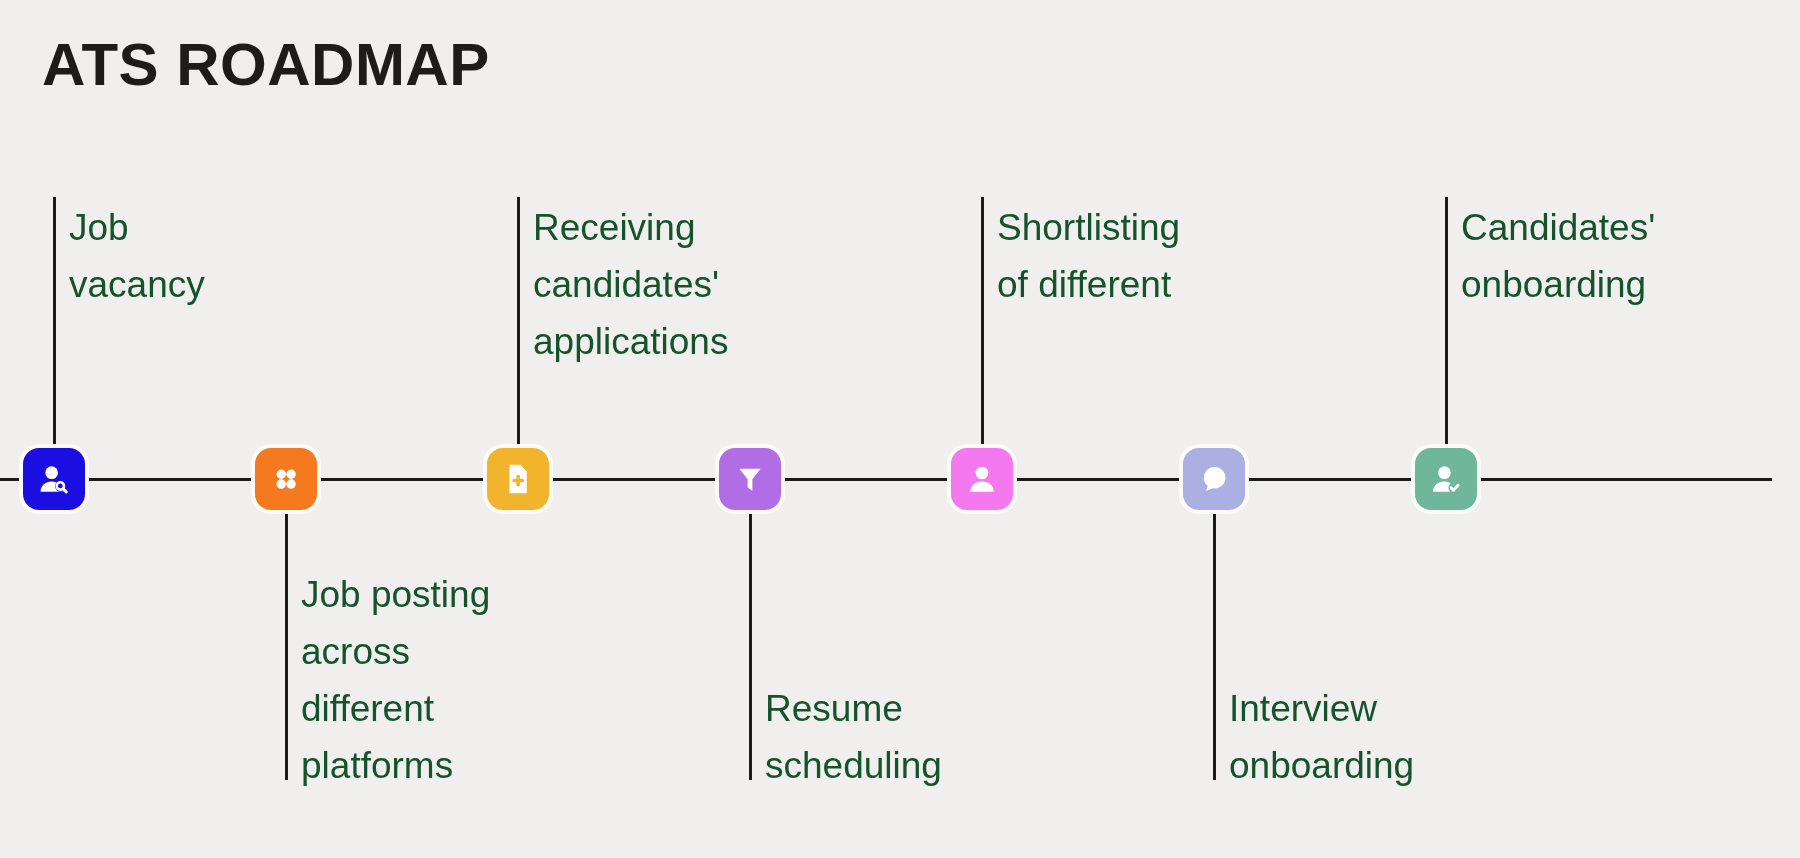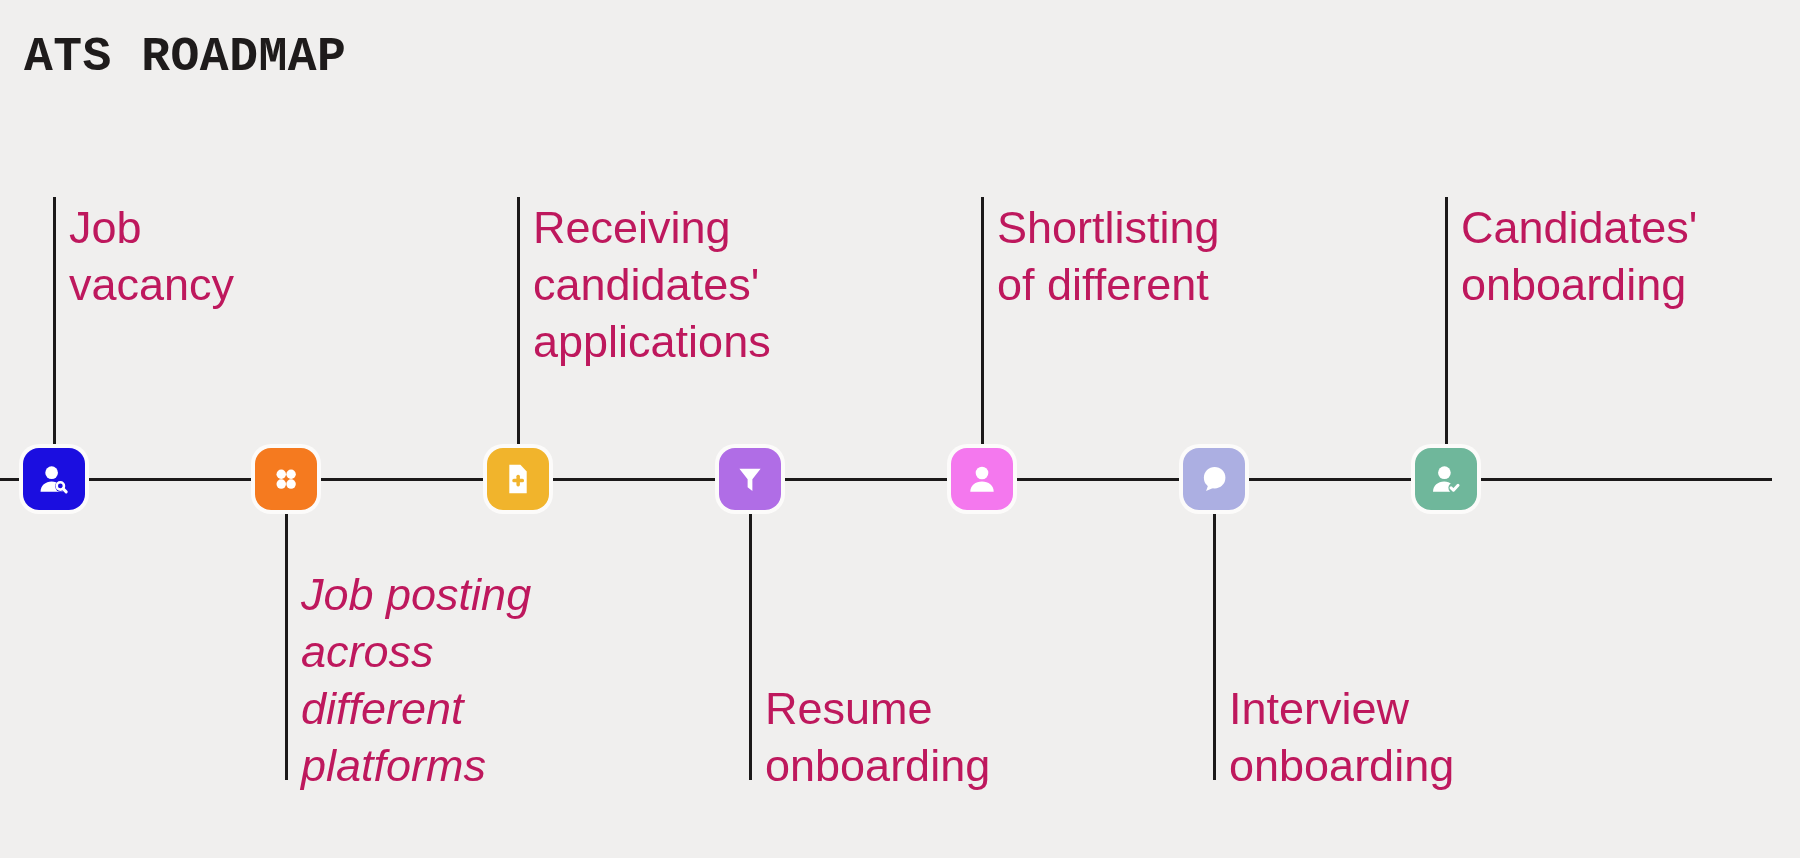--- a/index.html
+++ b/index.html
@@ -2,24 +2,23 @@
 <html><head>
 <meta charset="utf-8">
 <style>
   html,body{margin:0;padding:0;}
   body{
     width:1800px;height:858px;position:relative;overflow:hidden;
     background:#f0efee;
     font-family:"Liberation Sans",sans-serif;
   }
   .page-title{
-    position:absolute;left:24px;top:30px;
-    font-size:48px;font-weight:900;letter-spacing:.5px;
+    position:absolute;left:42px;top:30px;
+    font-size:60px;font-weight:900;letter-spacing:.5px;
     color:#1e1b1b;
-    font-family:Liberation Mono, monospace;
   }
   .hline{
     position:absolute;left:0;top:478px;width:1772px;height:3px;
     background:#1b1919;
   }
   
   .m0{--cx:54px;}  .m1{--cx:286px;} .m2{--cx:518px;} .m3{--cx:750px;}
   .m4{--cx:982px;} .m5{--cx:1214px;} .m6{--cx:1446px;}
 
   .vline{
@@ -34,26 +33,26 @@
     width:62px;height:62px;border-radius:16px;
     background:var(--c,#888);
     box-shadow:0 0 0 4px #fcfbfa;
     display:flex;align-items:center;justify-content:center;
   }
   .tile svg{width:38px;height:38px;display:block;}
   .bgfill{fill:var(--c,#888);}
 
   .label{
     position:absolute;left:calc(var(--cx) + 15px);
-    font-size:45px;line-height:57px;font-weight:500;color:#be185d;
+    font-size:37px;line-height:57px;font-weight:500;color:#14532d;
     white-space:pre-line;
   }
   .above .label{top:199px;}
   .below .label{top:680px;}
-  .m1 .label{top:566px;font-style:italic;} 
+  .m1 .label{top:566px;} 
 </style>
 </head>
 <body>
 
 <div class="page-title">ATS ROADMAP</div>
 
 <div class="hline"></div>
 
 <div class="milestone above m0">
   <div class="vline"></div>
@@ -101,21 +100,21 @@
 </div>
 
 <div class="milestone below m3">
   <div class="vline"></div>
   <div class="tile" style="--c: #b06de6;">
     <svg viewBox="0 0 24 24" aria-hidden="true">
       <path d="M5.3 5.5h13.4l-5.2 6.7v7.3l-3-2.3v-5z" fill="#fff"></path>
     </svg>
   </div>
   <div class="label">Resume
-onboarding</div>
+scheduling</div>
 </div>
 
 <div class="milestone above m4">
   <div class="vline"></div>
   <div class="tile" style="--c: #f478ee;">
     <svg viewBox="0 0 24 24" aria-hidden="true">
       <circle cx="12" cy="8.2" r="4" fill="#fff"></circle>
       <path d="M4.6 20c0-3.9 3.3-6.4 7.4-6.4s7.4 2.5 7.4 6.4z" fill="#fff"></path>
     </svg>
   </div>

